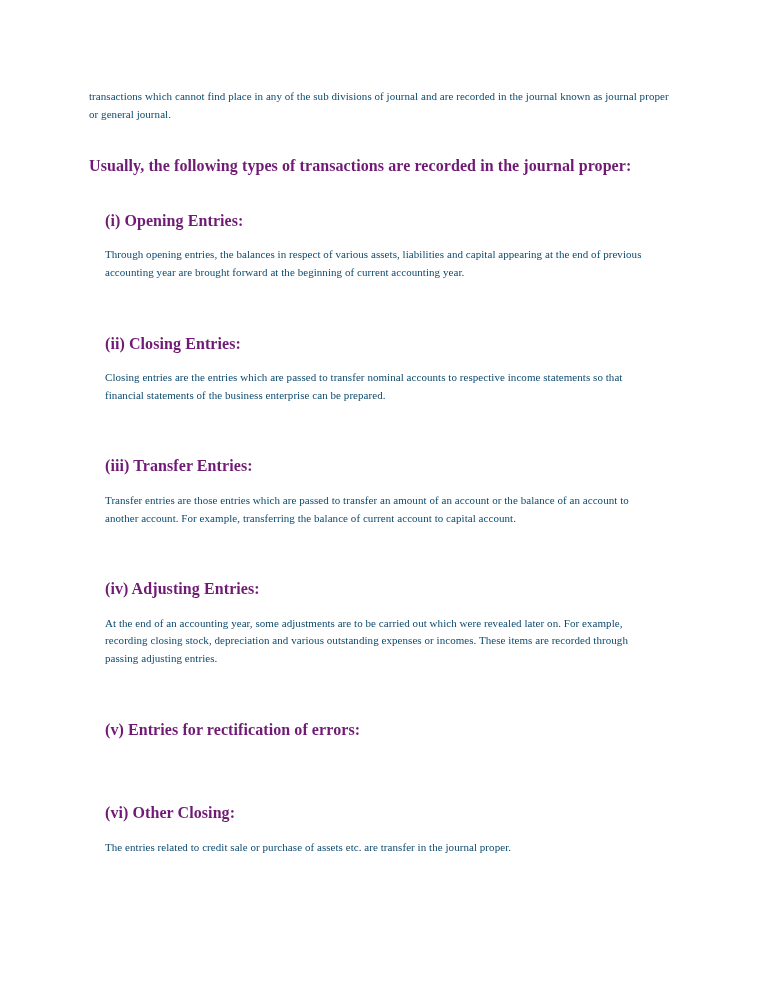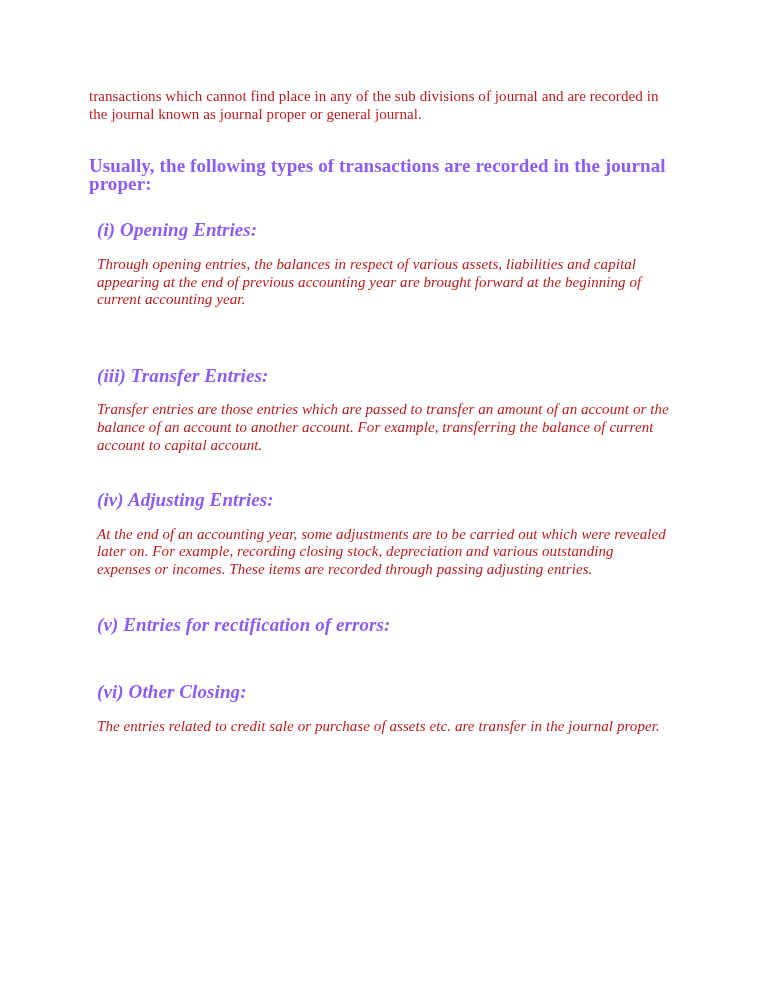--- a/index.html
+++ b/index.html
@@ -27,46 +27,46 @@
   }
 
   .doc-text {
     font-family: "Liberation Serif", "DejaVu Serif", serif;
     color: #1a1a1a;
     -webkit-font-smoothing: antialiased;
   }
 
   
   .para {
-    font-size: 15px;
+    font-size: 11px;
     line-height: 17.6px;
     margin: 0;
     text-align: left;
-    color: #b91c1c;
+    color: #0c4a6e;
     letter-spacing: 0.005em;
   }
 
   
   .heading {
-    font-size: 19px;
+    font-size: 16px;
     line-height: 17.6px;
     font-weight: bold;
     margin: 0;
-    color: #8b5cf6;
+    color: #701a75;
     letter-spacing: 0.005em;
   }
 
   
   .block-intro   { margin-bottom: 0; }
   .gap-lead      { height: 34px; }
   .gap-head-body { height: 17px; }
   .gap-body-head { height: 21px; }
   .gap-tight     { height: 17px; }
 
-  .section { margin: 8px; padding: 0; font-style: italic; }
+  .section { margin: 16px; padding: 0; }
 </style>
 </head>
 <body>
 
 <div class="page">
   <div class="content doc-text">
 
     <p class="para block-intro">transactions which cannot find place in any of the sub divisions of journal and are recorded in the journal known as journal proper or general journal.</p>
 
     <div class="gap-lead"></div>
@@ -76,20 +76,25 @@
     <div class="gap-body-head"></div>
 
     <div class="section">
       <p class="heading">(i) Opening Entries:</p>
       <div class="gap-head-body"></div>
       <p class="para">Through opening entries, the balances in respect of various assets, liabilities and capital appearing at the end of previous accounting year are brought forward at the beginning of current accounting year.</p>
     </div>
 
     <div class="gap-body-head"></div>
 
+    <div class="section">
+      <p class="heading">(ii) Closing Entries:</p>
+      <div class="gap-head-body"></div>
+      <p class="para">Closing entries are the entries which are passed to transfer nominal accounts to respective income statements so that financial statements of the business enterprise can be prepared.</p>
+    </div>
 
     <div class="gap-body-head"></div>
 
     <div class="section">
       <p class="heading">(iii) Transfer Entries:</p>
       <div class="gap-head-body"></div>
       <p class="para">Transfer entries are those entries which are passed to transfer an amount of an account or the balance of an account to another account. For example, transferring the balance of current account to capital account.</p>
     </div>
 
     <div class="gap-body-head"></div>

